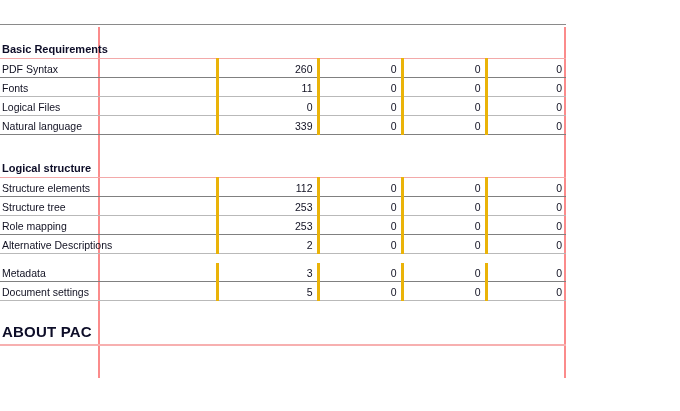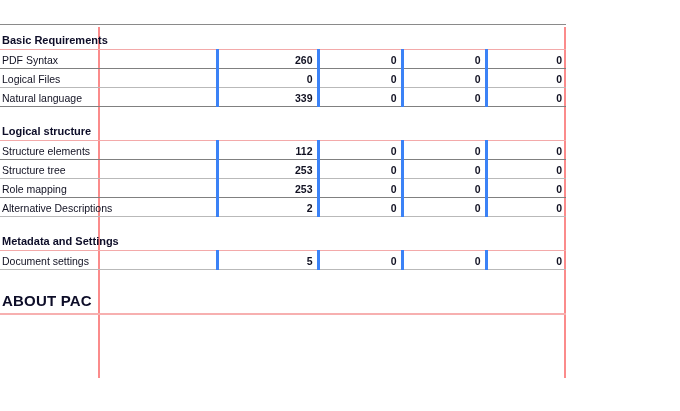--- a/index.html
+++ b/index.html
@@ -81,27 +81,27 @@
   
   tr.data td {
     border-bottom: 1px solid #808080;
     margin-left: 47px;
   }
   tr.data.alt td {
     border-bottom: 1px solid #b9b9b9;
   }
   
   tr.data td { background-clip: padding-box; }
-  tr.data td.num { border-left: 3px solid #3b82f6; font-weight: bold; }
+  tr.data td.num { border-left: 3px solid #eab308; }
 
   
   tr.section td {
     font-weight: bold;
     font-size: 11px;
-    padding-top: 0;
+    padding-top: 9px;
     padding-bottom: 2px;
     height: 22px;
     border-bottom: 1px solid #f3a9a9;
     color: #0d0d28;
   }
   tr.spacer td {
     height: 9px;
     border: none;
     padding: 0;
   }
@@ -162,20 +162,27 @@
               <td colspan="5" class="name">Basic Requirements</td>
             </tr>
             <tr class="data">
               <td class="name">PDF Syntax</td>
               <td class="num">260</td>
               <td class="num">0</td>
               <td class="num">0</td>
               <td class="num">0</td>
             </tr>
             <tr class="data alt">
+              <td class="name">Fonts</td>
+              <td class="num">11</td>
+              <td class="num">0</td>
+              <td class="num">0</td>
+              <td class="num">0</td>
+            </tr>
+            <tr class="data alt">
               <td class="name">Logical Files</td>
               <td class="num">0</td>
               <td class="num">0</td>
               <td class="num">0</td>
               <td class="num">0</td>
             </tr>
             <tr class="data">
               <td class="name">Natural language</td>
               <td class="num">339</td>
               <td class="num">0</td>
@@ -212,22 +219,26 @@
             <tr class="data alt">
               <td class="name">Alternative Descriptions</td>
               <td class="num">2</td>
               <td class="num">0</td>
               <td class="num">0</td>
               <td class="num">0</td>
             </tr>
             <tr class="spacer">
               <td colspan="5"></td>
             </tr>
-            <tr class="section">
-              <td colspan="5" class="name">Metadata and Settings</td>
+            <tr class="data">
+              <td class="name">Metadata</td>
+              <td class="num">3</td>
+              <td class="num">0</td>
+              <td class="num">0</td>
+              <td class="num">0</td>
             </tr>
             <tr class="data alt">
               <td class="name">Document settings</td>
               <td class="num">5</td>
               <td class="num">0</td>
               <td class="num">0</td>
               <td class="num">0</td>
             </tr>
           </tbody>
       </table>

